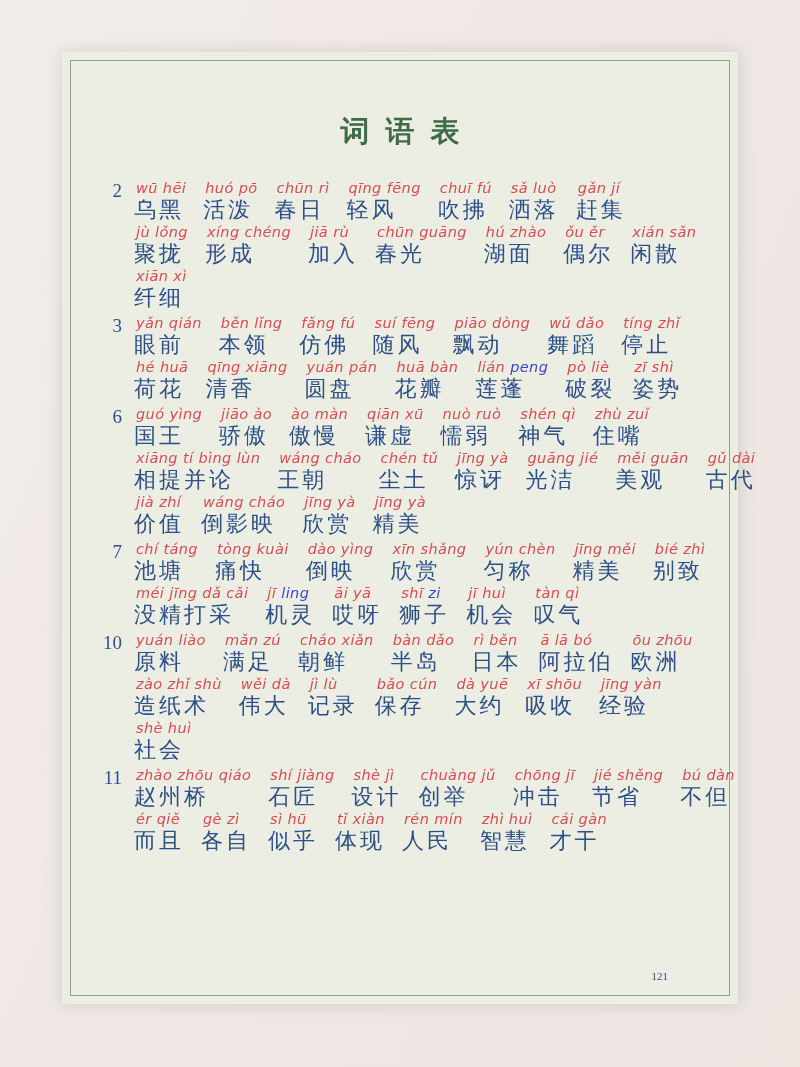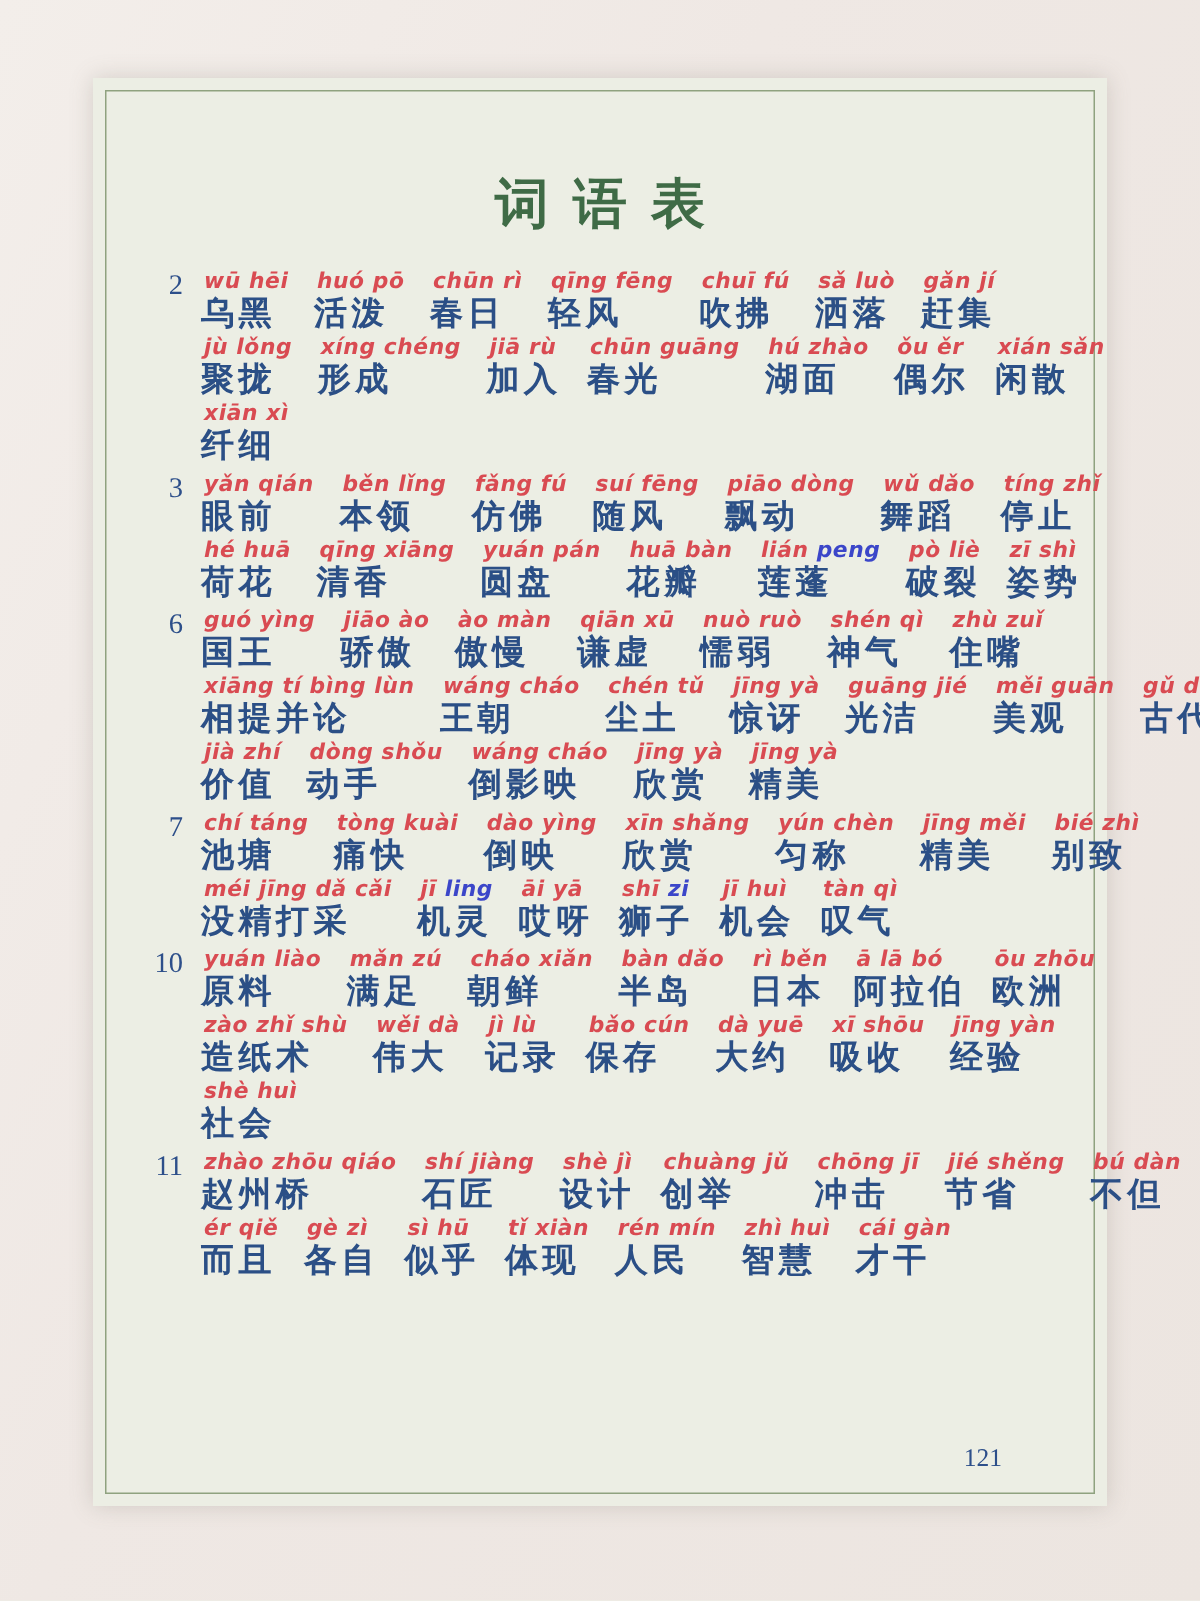--- a/index.html
+++ b/index.html
@@ -35,21 +35,21 @@
     right: 8px;
     bottom: 8px;
     border: 1.5px solid #8fa27f;
   }
   .title {
     position: absolute;
     top: 60px;
     left: 0;
     width: 100%;
     text-align: center;
-    font-size: 36px;
+    font-size: 29px;
     letter-spacing: 16px;
     color: #3f6b46;
     font-family: "DejaVu Serif", serif;
     font-weight: 600;
     text-indent: 16px;
   }
   .content {
     position: absolute;
     left: 30px;
     top: 128px;
@@ -63,21 +63,20 @@
     position: absolute;
     left: 4px;
     width: 26px;
     text-align: right;
     color: #2d4f8a;
     font-size: 19px;
     font-family: "Liberation Serif", serif;
   }
   .rows {
     margin-left: 42px;
-    font-weight: bold;
   }
   .row {
     display: flex;
     flex-wrap: nowrap;
     align-items: flex-end;
     margin-bottom: 1px;
   }
   .word {
     margin-right: 17px;
     text-align: left;
@@ -102,21 +101,21 @@
     font-size: 22px;
     color: #2b4f86;
     font-family: "DejaVu Serif", serif;
     letter-spacing: 3px;
     line-height: 27px;
   }
   .pagenum {
     position: absolute;
     right: 70px;
     bottom: 22px;
-    font-size: 17px;
+    font-size: 11px;
     color: #2d4f8a;
     font-family: "Liberation Serif", serif;
   }
 </style>
 </head>
 <body>
 
 <div class="page">
   <div class="sheet">
     <div class="sheet-inner-border"></div>
@@ -320,24 +319,20 @@
                 <span class="py">gǔ dài</span>
                 <span class="hz">古代</span>
               </div>
             </div>
             <div class="row">
               <div class="word">
                 <span class="py">jià zhí</span>
                 <span class="hz">价值</span>
               </div>
               <div class="word">
-                <span class="py">dòng shǒu</span>
-                <span class="hz">动手</span>
-              </div>
-              <div class="word">
                 <span class="py">wáng cháo</span>
                 <span class="hz">倒影映</span>
               </div>
               <div class="word">
                 <span class="py">jīng yà</span>
                 <span class="hz">欣赏</span>
               </div>
               <div class="word">
                 <span class="py">jīng yà</span>
                 <span class="hz">精美</span>

